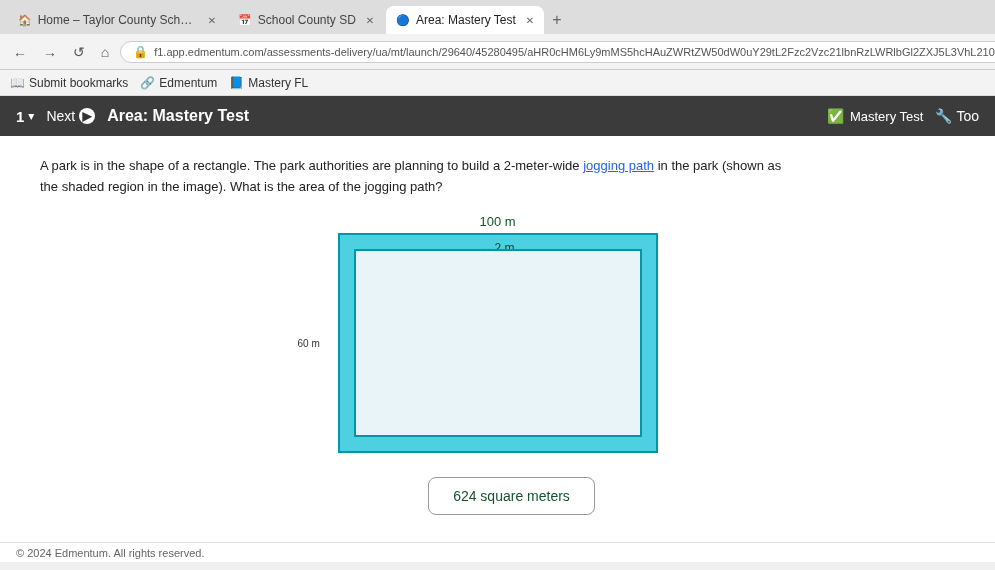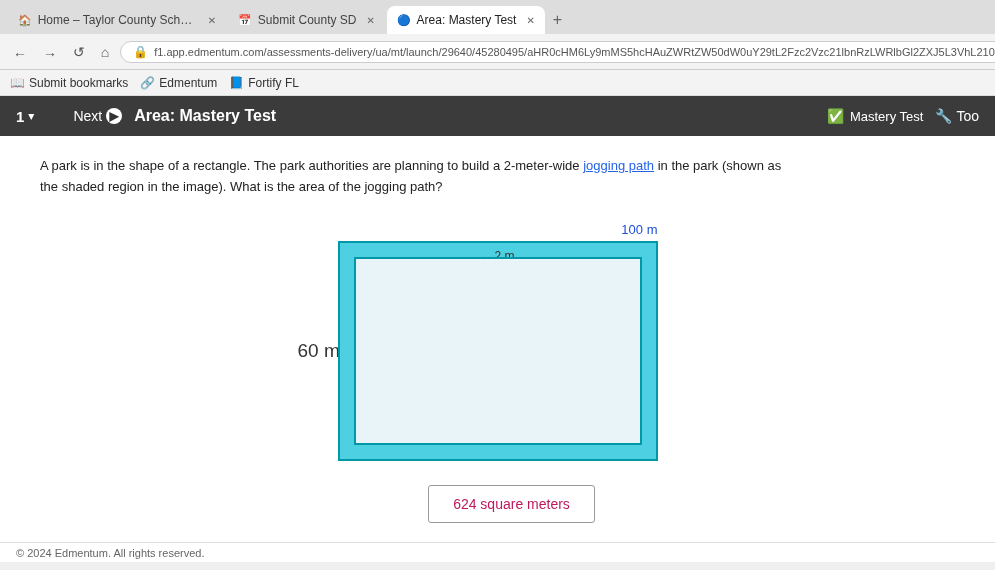--- a/index.html
+++ b/index.html
@@ -15,63 +15,63 @@
     .nav-bar { display: flex; align-items: center; padding: 4px 8px; background: #f3f3f3; gap: 6px; height: 36px; border-bottom: 1px solid #ccc; }
     .nav-btn { background: none; border: none; cursor: pointer; color: #555; font-size: 14px; padding: 2px 5px; border-radius: 3px; }
     .address-bar { flex: 1; background: #fff; border: 1px solid #ccc; border-radius: 16px; padding: 3px 12px; font-size: 12px; color: #333; display: flex; align-items: center; gap: 6px; }
     .address-text { font-size: 11px; color: #555; overflow: hidden; white-space: nowrap; text-overflow: ellipsis; }
 
     .bookmarks-bar { display: flex; align-items: center; padding: 3px 10px; background: #f3f3f3; border-bottom: 1px solid #ddd; gap: 12px; height: 26px; }
     .bookmark-item { font-size: 12px; color: #333; cursor: pointer; display: flex; align-items: center; gap: 4px; }
 
     
     .app-header { display: flex; align-items: center; background: #3b3b3b; color: #fff; padding: 0 16px; height: 40px; gap: 12px; }
-    .next-btn { background: none; border: none; color: #fff; cursor: pointer; font-size: 14px; display: flex; align-items: center; gap: 4px; margin-left: 27px; }
+    .next-btn { background: none; border: none; color: #fff; cursor: pointer; font-size: 14px; display: flex; align-items: center; gap: 4px; }
     .next-icon { font-size: 12px; background: #fff; color: #333; border-radius: 50%; width: 16px; height: 16px; display: inline-flex; align-items: center; justify-content: center; font-weight: bold; }
     .test-title { font-size: 16px; font-weight: bold; flex: 1; }
     .submit-btn { background: none; border: none; color: #fff; cursor: pointer; font-size: 13px; display: flex; align-items: center; gap: 5px; }
     .submit-icon { color: #4caf50; font-size: 14px; }
     .tools-btn { background: none; border: none; color: #fff; cursor: pointer; font-size: 14px; }
 
     
     .main-content { background: #fff; padding: 20px 40px; height: calc(570px - 34px - 36px - 26px - 40px - 28px); overflow-y: auto; position: relative; }
     .main-content::-webkit-scrollbar { width: 12px; }
     .main-content::-webkit-scrollbar-track { background: #f0f0f0; }
     .main-content::-webkit-scrollbar-thumb { background: #bbb; }
 
-    .question-text { font-size: 13px; color: #222; line-height: 1.6; max-width: 760px; margin-bottom: 24px; }
+    .question-text { font-size: 13px; color: #222; line-height: 1.6; max-width: 760px; margin-bottom: 16px; }
     .jogging-path-highlight { color: #2563eb; text-decoration: underline; }
 
     .diagram-area { display: flex; justify-content: center; margin-bottom: 24px; }
     .diagram-wrapper { position: relative; }
-    .dimension-top { text-align: right; font-size: 13px; color: #1d4ed8; margin-bottom: 4px; }
-    .dimension-left { position: absolute; left: -40px; top: 50%; transform: translateY(-50%); font-size: 19px; color: #333; }
+    .dimension-top { text-align: center; font-size: 13px; color: #14532d; margin-bottom: 4px; }
+    .dimension-left { position: absolute; left: -40px; top: 50%; transform: translateY(-50%); font-size: 10px; color: #333; }
     .dimension-2m { position: absolute; top: 6px; left: 50%; transform: translateX(-50%); font-size: 12px; color: #333; display: flex; align-items: center; gap: 2px; }
 
     .outer-rect { width: 320px; height: 220px; background: #4dd0e1; border: 2px solid #0097a7; position: relative; }
     .inner-rect { position: absolute; top: 14px; left: 14px; right: 14px; bottom: 14px; background: #e8f4f8; border: 2px solid #0097a7; }
 
     .answers-area { display: flex; justify-content: center; gap: 16px; margin-top: 8px; }
-    .answer-btn { border: 1px solid #999; background: #fff; padding: 10px 24px; font-size: 14px; cursor: pointer; border-radius: 3px; color: #be185d; margin-left: 28px; }
+    .answer-btn { border: 1px solid #999; background: #fff; padding: 10px 24px; font-size: 14px; cursor: pointer; border-radius: 8px; color: #14532d; margin-left: 28px; }
 
     
     .footer { background: #fff; border-top: 1px solid #ddd; padding: 6px 16px; font-size: 11px; color: #666; height: 20px; display: flex; align-items: center; }
   </style>
 </head>
 <body>
 
 <div class="tab-bar">
   <div class="tab">
     <span class="tab-favicon">🏠</span>
     <span style="max-width:160px;overflow:hidden;white-space:nowrap;text-overflow:ellipsis;font-size:12px;">Home – Taylor County School D</span>
     <span class="tab-close">✕</span>
   </div>
   <div class="tab">
     <span class="tab-favicon">📅</span>
-    <span style="max-width:120px;overflow:hidden;white-space:nowrap;text-overflow:ellipsis;font-size:12px;">Submit County SD</span>
+    <span style="max-width:120px;overflow:hidden;white-space:nowrap;text-overflow:ellipsis;font-size:12px;">School County SD</span>
     <span class="tab-close">✕</span>
   </div>
   <div class="tab active">
     <span class="tab-favicon">🔵</span>
     <span style="font-size:12px;">Area: Mastery Test</span>
     <span class="tab-close">✕</span>
   </div>
   <button class="tab-add">+</button>
 </div>
 
@@ -91,21 +91,21 @@
   <div class="bookmark-item">
     <span>📖</span>
     <span>Submit bookmarks</span>
   </div>
   <div class="bookmark-item">
     <span>🔗</span>
     <span>Edmentum</span>
   </div>
   <div class="bookmark-item">
     <span>📘</span>
-    <span>Fortify FL</span>
+    <span>Mastery FL</span>
   </div>
 </div>
 
 <div class="app-header">
   <div style="display:flex;align-items:center;gap:4px;">
     <span style="font-size:15px;font-weight:bold;">1</span>
     <span style="cursor:pointer;font-size:12px;">▾</span>
   </div>
   <button class="next-btn">
     <span>Next</span>

